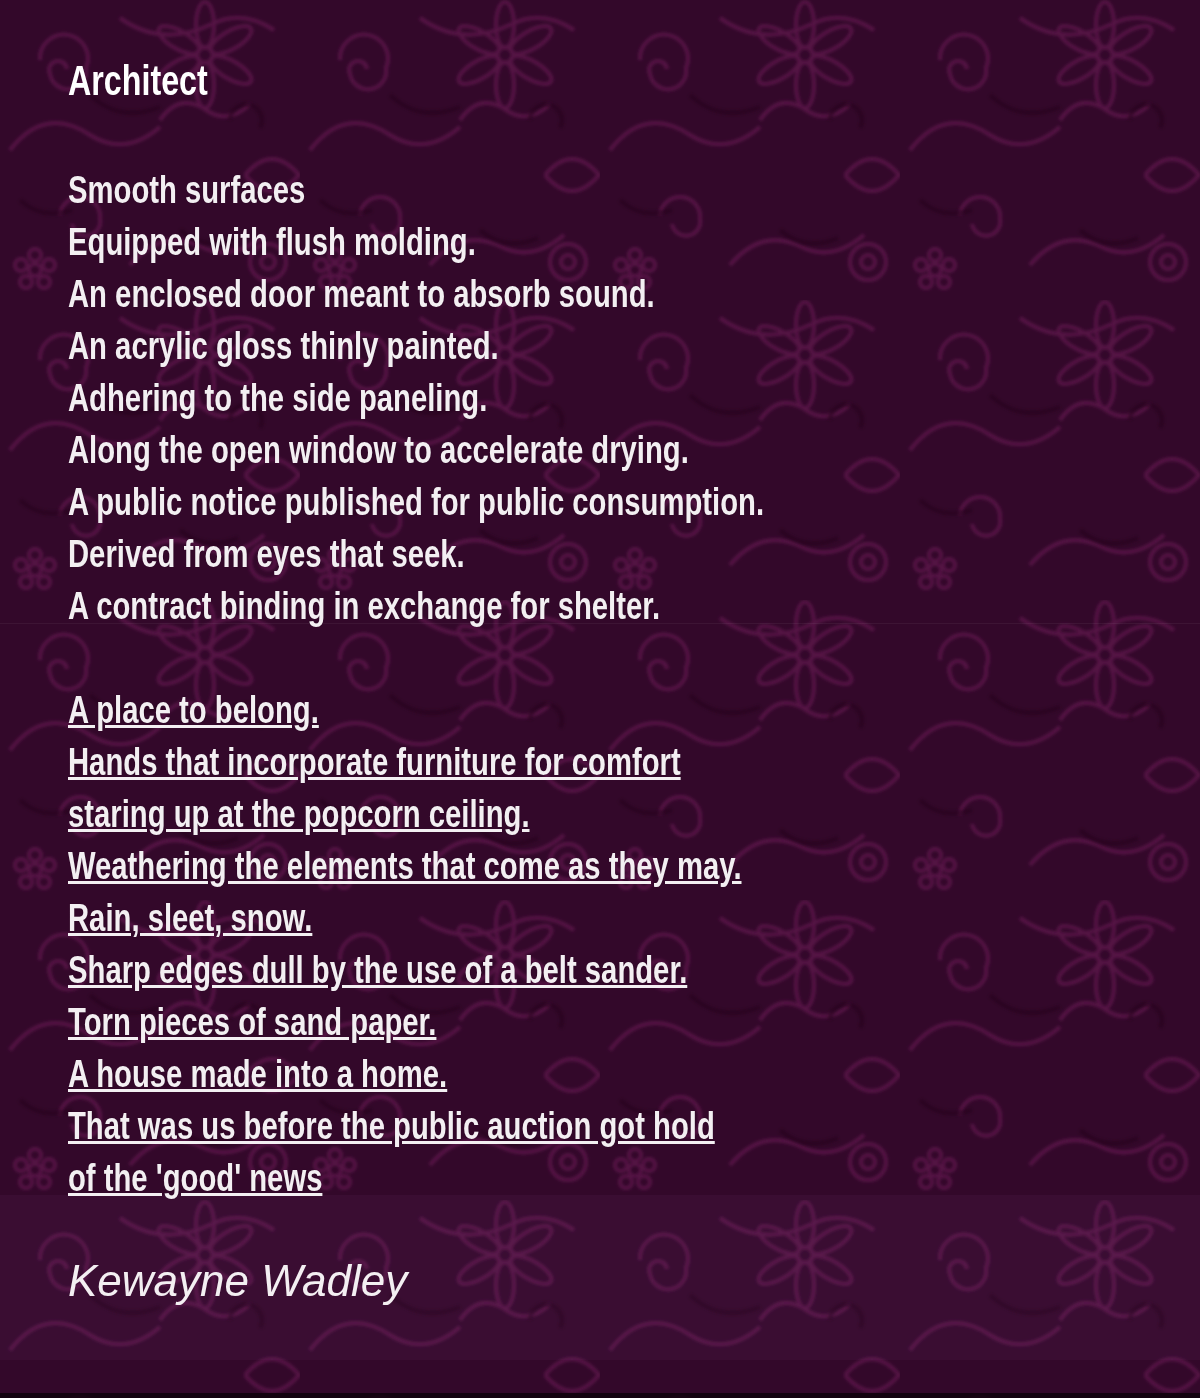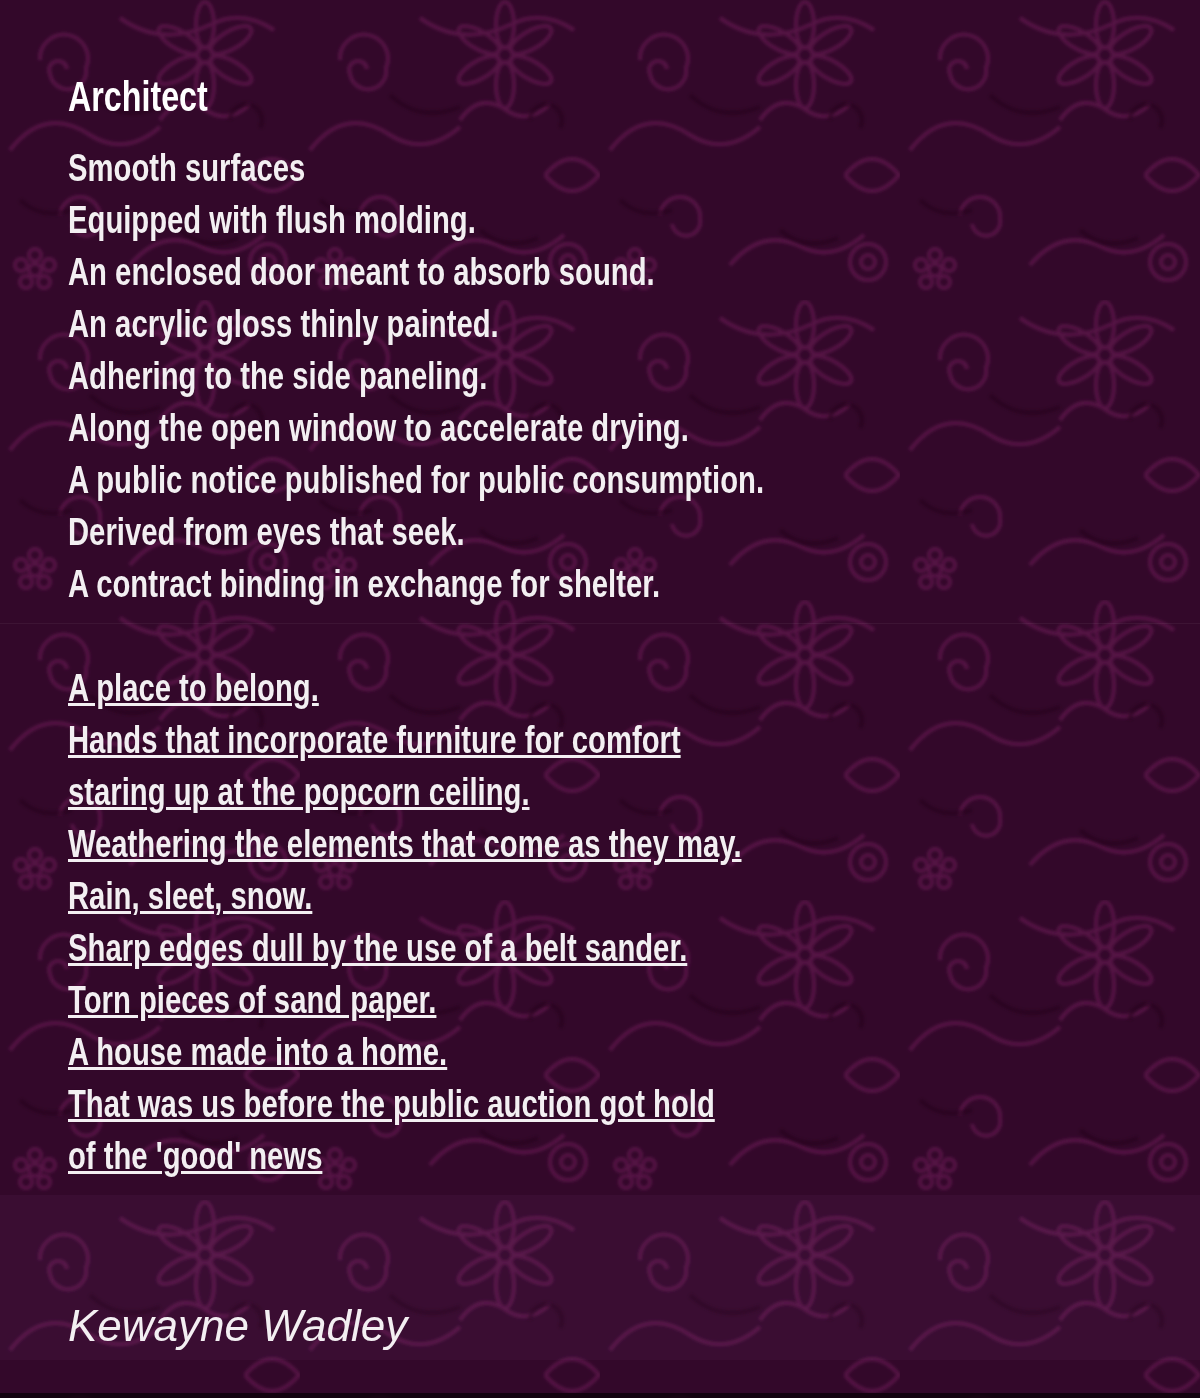--- a/index.html
+++ b/index.html
@@ -18,50 +18,50 @@
     font-family:"Liberation Sans", sans-serif;
   }
   .bg-svg{position:absolute;left:0;top:0;}
   .floral-stroke{stroke:var(--pattern-line);}
   .floral-stroke-dark{stroke:var(--pattern-line-dark);}
   .seam{position:absolute;left:0;right:0;pointer-events:none;}
   .seam-line{top:623px;height:1px;background:rgba(255,255,255,0.05);}
   .seam-band{top:1195px;height:165px;background:rgba(220,150,255,0.04);}
   .bottom-edge{position:absolute;left:0;right:0;bottom:0;height:5px;background:rgba(14,1,11,0.85);}
   .content{
-    position:absolute;left:68px;top:16px;width:1120px;
+    position:absolute;left:68px;top:0;width:1120px;
     color:var(--text);
   }
   .title{
     margin:0;
     padding-top:56px;
     font-size:43px;
     line-height:48px;
     font-weight:700;
     color:#ffffff;
     white-space:nowrap;
     transform:scaleX(0.75);
     transform-origin:left top;
   }
   .poem{
-    margin-top:22px;
+    margin-top:60px;
     font-weight:700;
     font-size:39px;
   }
   .poem-line{
     height:52px;
     line-height:52px;
     white-space:nowrap;
     transform:scaleX(0.75);
     transform-origin:left center;
     text-shadow:0 0 1px rgba(0,0,0,0.35);
   }
   .stanza-2{margin-top:52px;text-decoration:underline;}
   .author{
-    margin-top:118px;
+    margin-top:51px;
     font-size:44px;
     line-height:52px;
     font-style:italic;
     font-weight:400;
     white-space:nowrap;
   }
 </style>
 </head>
 <body>
 

